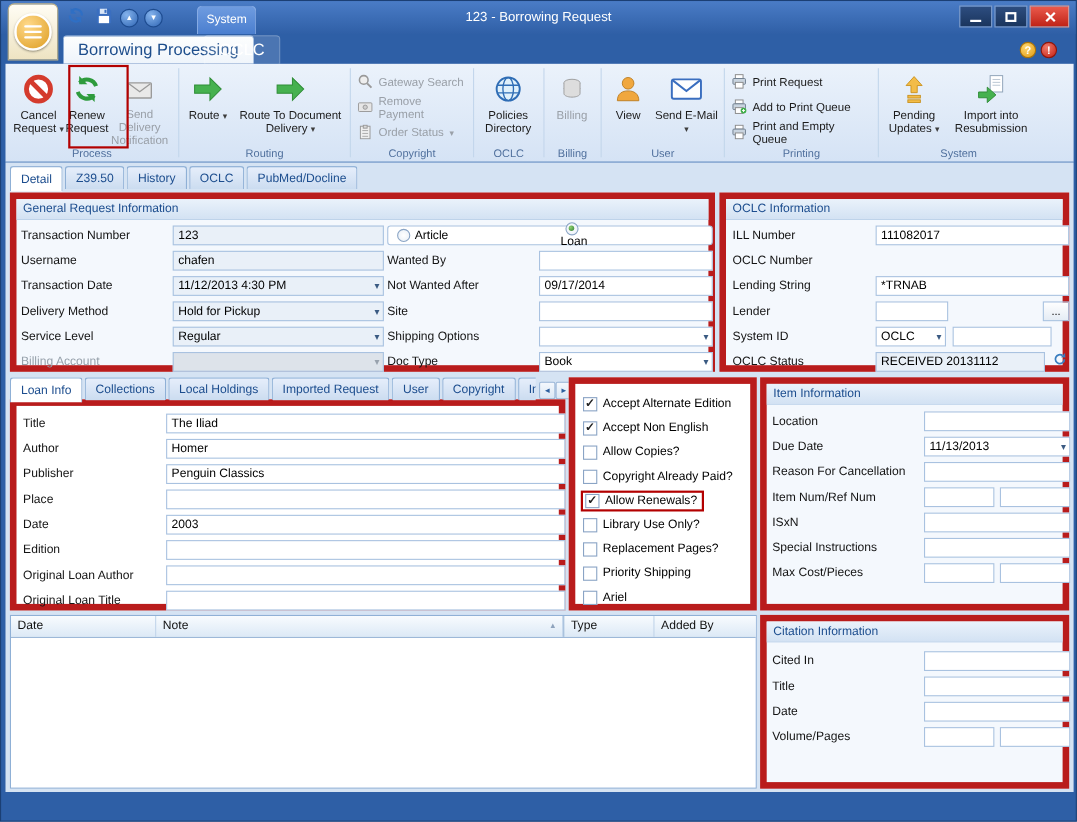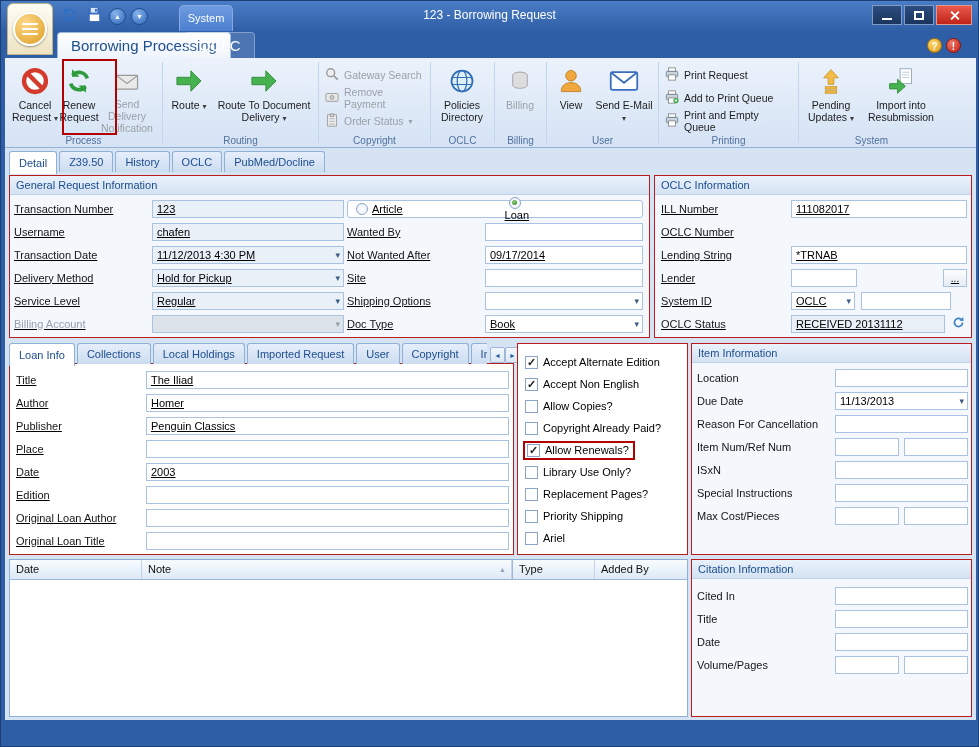--- a/index.html
+++ b/index.html
@@ -47,25 +47,25 @@
   .smallbtn{display:flex;align-items:center;gap:5px;height:20px;padding:0 4px;font-size:10.5px;color:#1c1c1c;}
   .hlbox{position:absolute;left:57px;top:1px;width:55px;height:76px;border:2px solid #b30000;z-index:5;pointer-events:none;}
 
   
   .main{position:absolute;left:4px;top:147px;width:971px;height:572px;background:#d5e3f3;}
   .tabs{position:absolute;display:flex;gap:2px;z-index:3;}
   .tab{height:21px;padding:0 9px;font-size:11px;color:#1c4d8e;background:linear-gradient(#e6eefb,#cbdcf0);border:1px solid #8fb0d6;border-bottom:none;border-radius:3px 3px 0 0;display:flex;align-items:center;white-space:nowrap;}
   .tab.active{background:#fff;height:23px;z-index:4;}
   .tsarrow{width:15px;height:16px;margin:2px 0 0 3px;background:linear-gradient(#f4f8fd,#dbe7f4);border:1px solid #9db8d8;font-size:7px;color:#2d5f9e;display:flex;align-items:center;justify-content:center;border-radius:2px;}
 
-  .panel{position:absolute;background:#f4f8fd;border:1px solid #b91c1c;}
+  .panel{position:absolute;background:#f4f8fd;border:6px solid #b91c1c;}
   .panel.white{background:#fff;}
   .phead{height:19px;background:linear-gradient(#eaf2fb,#d3e2f3);border-bottom:1px solid #bed3ea;color:#1c4d8e;font-size:11px;display:flex;align-items:center;padding:0 6px;}
   .rows{position:absolute;}
-  .frow{display:flex;align-items:center;height:23px;text-decoration:underline;}
+  .frow{display:flex;align-items:center;height:23px;}
   .lbl{font-size:11px;color:#141414;white-space:nowrap;}
   .lbl.dim{color:#97a1ab;}
   .fld{height:18px;background:#fff;border:1px solid #a9c2e0;font-size:11px;padding:1px 4px;display:flex;align-items:center;overflow:hidden;white-space:nowrap;flex:1;}
   .tint{background:#e9f0f8;}
   .cmb{position:relative;padding-right:16px;}
   .cmb::after{content:"▾";position:absolute;right:3px;top:3px;font-size:9px;color:#3a5a82;}
   .fld.dis{background:#dde3ea;color:#8e99a5;}
   .fld.dis::after{color:#98a2ad;}
   .browse{margin-left:auto;width:24px;height:18px;border:1px solid #a9c2e0;background:linear-gradient(#fefefe,#e4ecf5);font-size:10px;display:flex;align-items:flex-end;justify-content:center;padding-bottom:2px;flex:none;}
   .minibtn{width:18px;height:18px;margin-left:4px;display:flex;align-items:center;justify-content:center;border:1px solid transparent;flex:none;}

